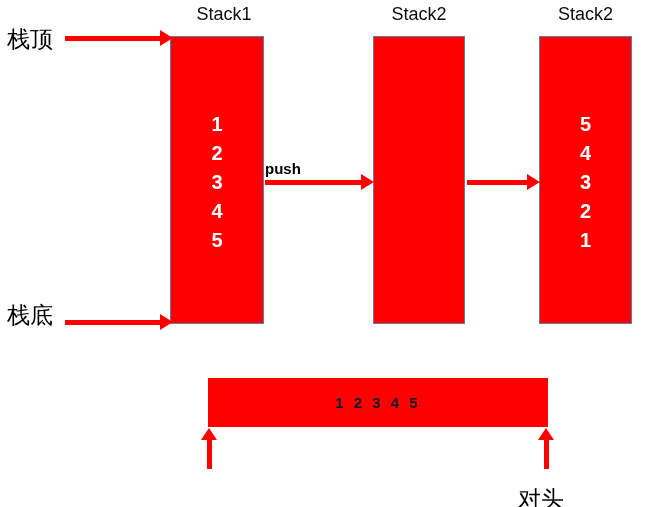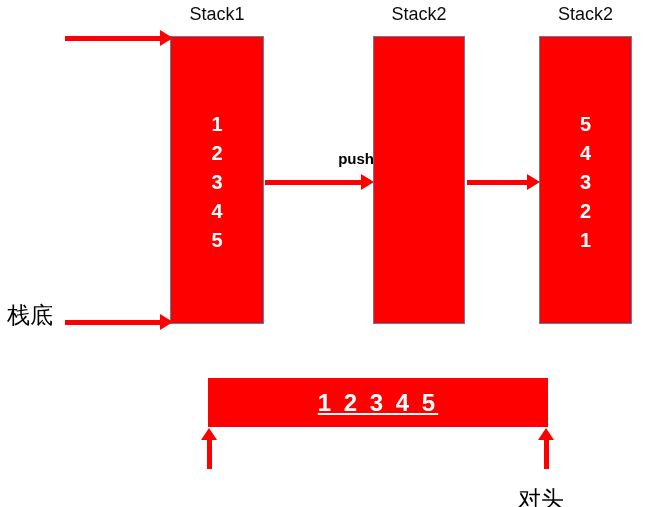--- a/index.html
+++ b/index.html
@@ -20,21 +20,21 @@
   .rect-stack1{left:170px;top:36px;width:94px;height:288px;}
   .rect-stack2{left:373px;top:36px;width:92px;height:288px;}
   .rect-stack3{left:539px;top:36px;width:93px;height:288px;}
   
   .stack-title{
     position:absolute;top:4px;height:22px;
     text-align:center;
     font-size:18px;color:#0d0d0d;
     white-space:nowrap;
   }
-  .title-stack1{left:170px;width:94px;}
+  .title-stack1{left:177px;width:94px;}
   .title-stack2{left:373px;width:92px;}
   .title-stack3{left:539px;width:93px;}
   
   .stack-values{
     position:absolute;left:0;right:0;top:73px;
     display:flex;flex-direction:column;align-items:center;
   }
   .stack-value{
     height:29px;line-height:29px;
     font-size:20px;font-weight:700;color:#ffffff;
@@ -64,33 +64,33 @@
     width:0;height:0;
     border-left:8px solid transparent;
     border-right:8px solid transparent;
     border-bottom:12px solid #fe0000;
   }
   .v-arrow .shaft{width:5px;flex:1;background:#fe0000;}
   .arrow-queue-tail{left:201px;top:428px;height:41px;}
   .arrow-queue-head{left:538px;top:428px;height:41px;}
   
   .push-label{
-    position:absolute;left:265px;top:150px;width:109px;
-    text-align:right;
+    position:absolute;left:265px;top:160px;width:109px;
+    text-align:left;
     font-size:15px;font-weight:700;color:#000000;
   }
   
   .queue-bar{
     position:absolute;left:208px;top:378px;width:340px;height:49px;
     background:#fe0000;
     display:flex;align-items:center;justify-content:center;
   }
   .queue-values{
-    font-size:24px;font-weight:700;color:#ffffff;
-    letter-spacing:3px;white-space:pre;text-decoration:underline;
+    font-size:15px;font-weight:700;color:#0f172a;
+    letter-spacing:3px;white-space:pre;
   }
   
   .cjk-label{
     position:absolute;
     font-family:"Liberation Serif", serif;
     font-size:23px;color:#000000;
     white-space:nowrap;
   }
   .label-stack-top{left:7px;top:24px;}
   .label-stack-bottom{left:7px;top:300px;}
@@ -121,20 +121,21 @@
   <div class="stack-rect rect-stack3">
     <div class="stack-values">
       <div class="stack-value">5</div>
       <div class="stack-value">4</div>
       <div class="stack-value">3</div>
       <div class="stack-value">2</div>
       <div class="stack-value">1</div>
     </div>
   </div>
 
+  <div class="cjk-label label-stack-top">栈顶</div>
   <div class="h-arrow arrow-stack-top">
     <div class="shaft"></div>
     <div class="head"></div>
   </div>
 
   <div class="cjk-label label-stack-bottom">栈底</div>
   <div class="h-arrow arrow-stack-bottom">
     <div class="shaft"></div>
     <div class="head"></div>
   </div>

